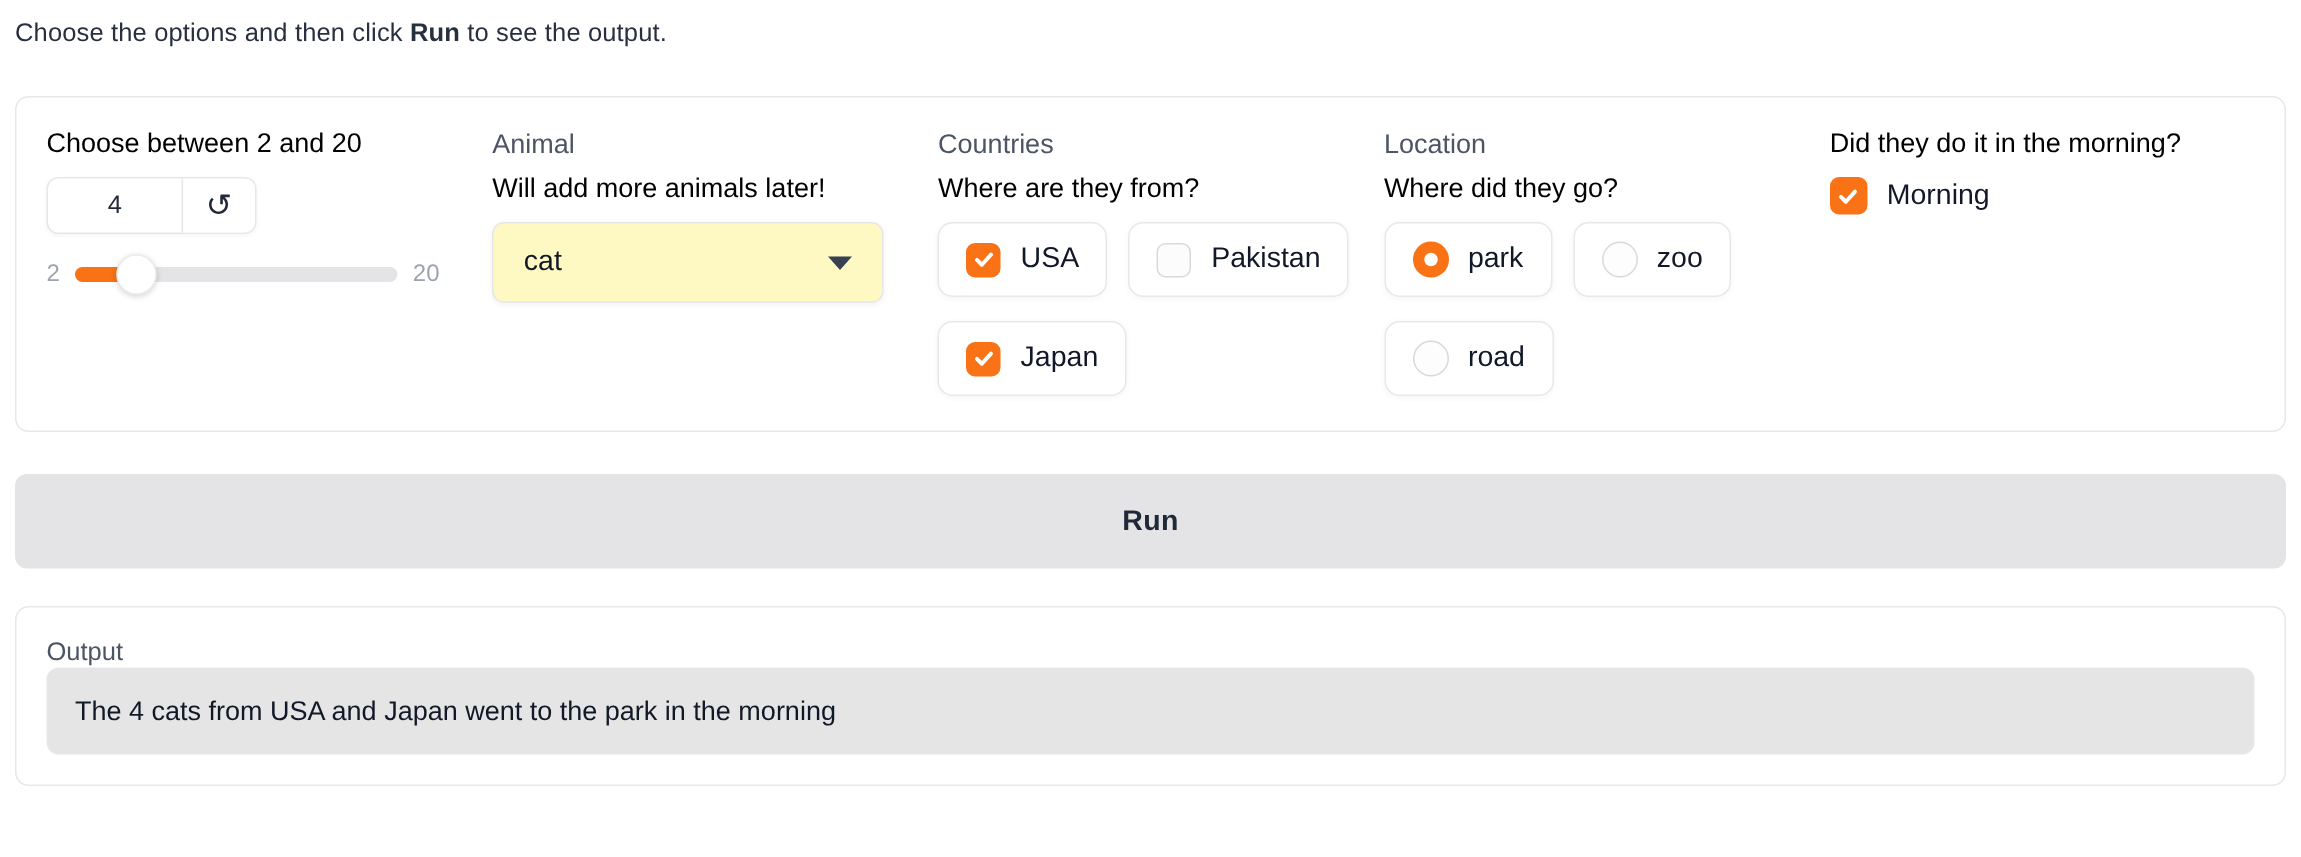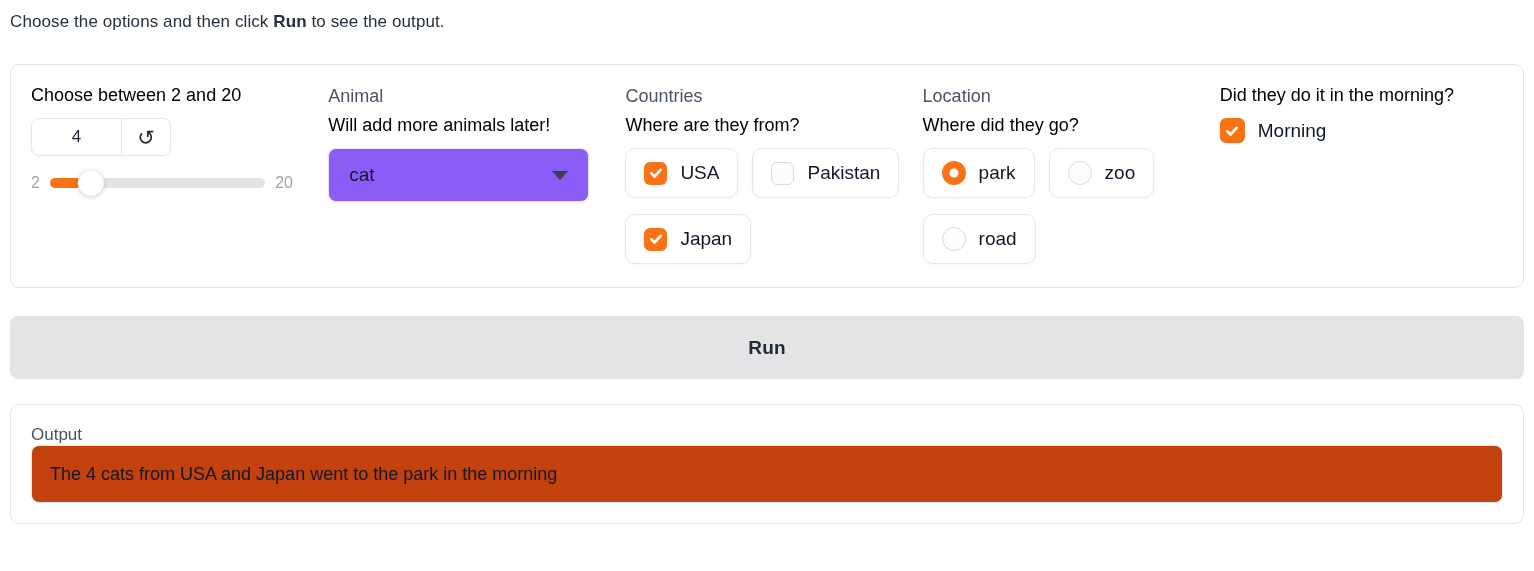--- a/index.html
+++ b/index.html
@@ -51,21 +51,21 @@
     background: #ffffff; border: 1px solid #ececf0;
     box-shadow: 0 1px 4px rgba(0,0,0,.18);
     transform: translate(-50%, -50%);
     cursor: grab;
   }
 
   
   .dropdown {
     width: 92%; height: 54px;
     border: 1px solid #e5e7eb; border-radius: 8px;
-    background: #8b5cf6; box-shadow: 0 1px 4px rgba(0,0,0,.05);
+    background: #fef9c3; box-shadow: 0 1px 4px rgba(0,0,0,.05);
     display: flex; align-items: center; justify-content: space-between;
     padding: 0 20px; cursor: pointer;
   }
   .dropdown-value { font-size: 19px; color: #111827; }
   .caret-down { width: 0; height: 0; border-left: 8px solid transparent; border-right: 8px solid transparent; border-top: 9px solid #374151; }
 
   
   .pill-group { display: flex; flex-wrap: wrap; column-gap: 14px; row-gap: 16px; }
   .pill {
     display: inline-flex; align-items: center; gap: 13px;
@@ -104,21 +104,21 @@
   .output-panel {
     margin-top: 25px;
     border: 1px solid #e5e7eb; border-radius: 9px;
     background: #fff; padding: 20px;
   }
   .output-label { font-size: 17px; color: #4b5563; margin-bottom: 0; }
   .output-box {
     width: 100%; height: 58px;
     border: 1px solid #e5e7eb; border-radius: 8px;
     display: flex; align-items: center; padding: 0 18px;
-    font-size: 18px; color: #111827; background: #c2410c;
+    font-size: 18px; color: #111827; background: #e5e5e5;
   }
 </style>
 </head>
 <body>
 
 <p class="instruction"><span>Choose the options and then click </span><b>Run</b><span> to see the output.</span></p>
 
 <div class="form-panel">
 
   <div class="field">

